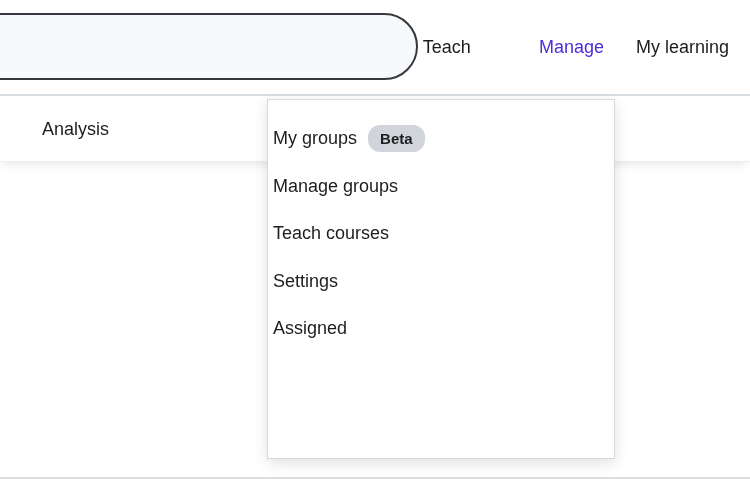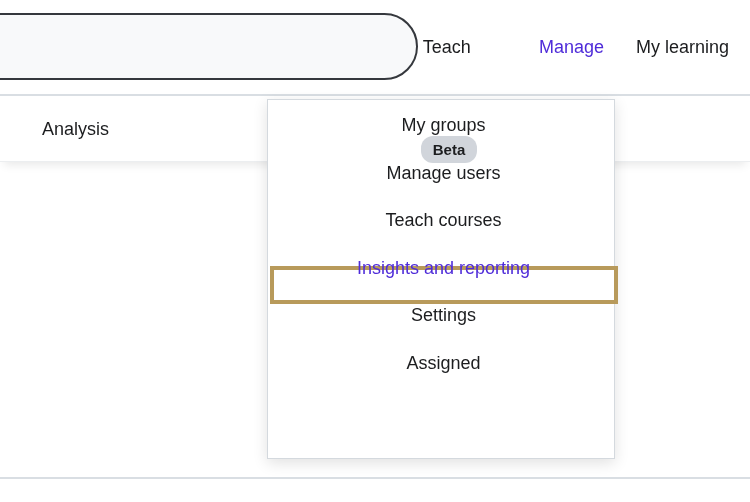--- a/index.html
+++ b/index.html
@@ -83,21 +83,20 @@
     z-index:5;
     padding-top:15px;
   }
   .dropdown ul{ list-style:none; }
   .dropdown li{
     position:relative;
     height:47.5px;
     display:flex; align-items:center;
     padding-left:5px;
     cursor:pointer;
-    flex-direction:column;
   }
   .dropdown li .item-label{
     font-size:18px; color:var(--text-dark);
     position:relative; z-index:2; white-space:nowrap;
   }
   .dropdown li.highlighted .item-label{ color:var(--accent-purple); }
   .badge{
     margin-left:11px;
     background:var(--badge-bg);
     color:var(--text-dark);
@@ -135,28 +134,24 @@
 
 <div class="bottom-divider"></div>
 
 <div class="dropdown">
   <ul>
     <li>
       <span class="item-label">My groups</span>
       <span class="badge">Beta</span>
     </li>
     <li>
-      <span class="item-label">Manage users</span>
+      <span class="item-label">Manage groups</span>
     </li>
     <li>
       <span class="item-label">Teach courses</span>
-    </li>
-    <li class="highlighted">
-      <span class="highlight-box"></span>
-      <span class="item-label">Insights and reporting</span>
     </li>
     <li>
       <span class="item-label">Settings</span>
     </li>
     <li>
       <span class="item-label">Assigned</span>
     </li>
   </ul>
 </div>
 

